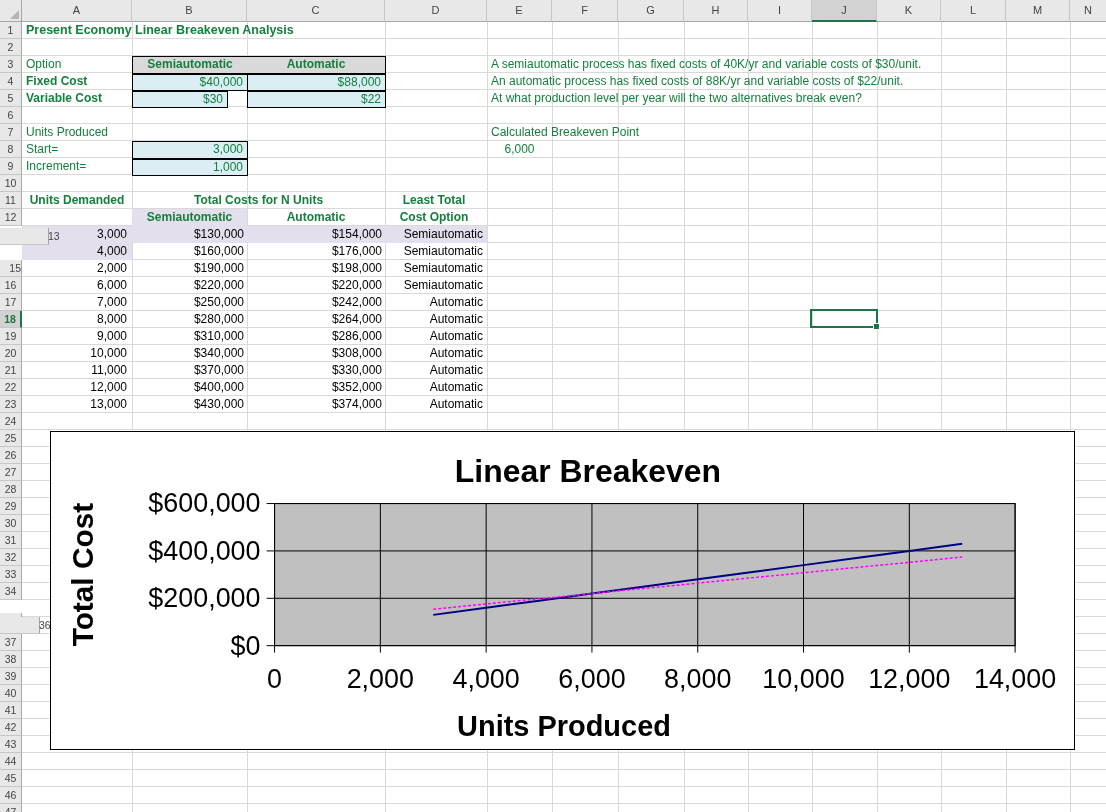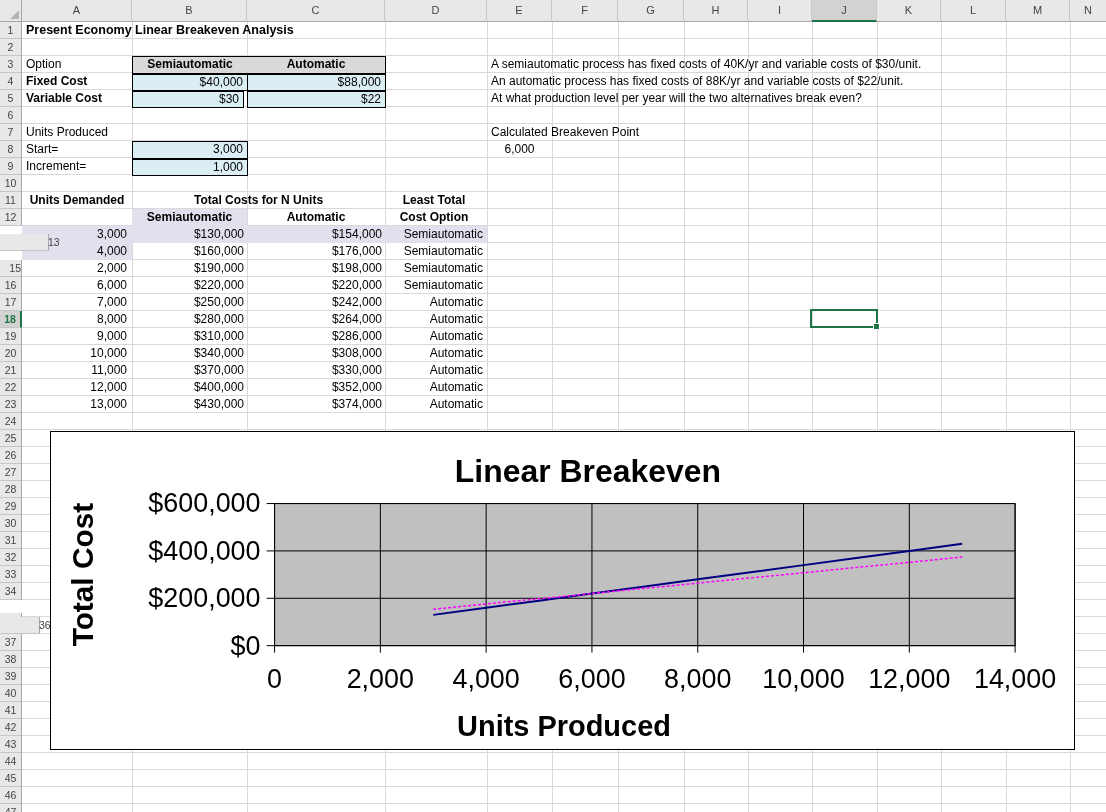--- a/index.html
+++ b/index.html
@@ -1,19 +1,19 @@
 <!DOCTYPE html>
 <html><head>
 <meta charset="utf-8">
 <style>
   html,body{margin:0;padding:0;background:#fff;}
   #app{position:relative;width:1106px;height:812px;background:#fff;overflow:hidden;
        font-family:"Liberation Sans",sans-serif;}
   
-  .cell{position:absolute;height:17px;line-height:17px;font-size:12px;color:#000000;white-space:nowrap;}
+  .cell{position:absolute;height:17px;line-height:17px;font-size:12px;color:#15803d;white-space:nowrap;}
   .b{font-weight:700;}
   .ctr{text-align:center;}
   .rt{text-align:center;}
   .grayh{background:#D9D9D9;border:1px solid #000;box-sizing:border-box;line-height:15px;}
   .nL{border-left:none;}
   .nT{border-top:none;}
   .blue{background:#DAEEF3;border:1px solid #000;box-sizing:border-box;line-height:15px;padding-right:4px;text-align:right;}
   .hl{background:#E4DFEC;}
   
   .trow{position:absolute;left:22px;width:465px;height:17px;display:flex;}
@@ -116,21 +116,21 @@
 
     <div class="cell" style="left:26px;top:56px">Option</div>
     <div class="cell b ctr grayh" style="left:132px;top:56px;width:116px;height:18px">Semiautomatic</div>
     <div class="cell b ctr grayh nL" style="left:247px;top:56px;width:139px;height:18px">Automatic</div>
 
     <div class="cell b" style="left:26px;top:73px">Fixed Cost</div>
     <div class="cell blue nT" style="left:132px;top:74px;width:116px">$40,000</div>
     <div class="cell blue nT nL" style="left:247px;top:74px;width:139px">$88,000</div>
 
     <div class="cell b" style="left:26px;top:90px">Variable Cost</div>
-    <div class="cell blue nT" style="left:132px;top:91px;width:112px">$30</div>
+    <div class="cell blue nT" style="left:132px;top:91px;width:96px">$30</div>
     <div class="cell blue nT nL" style="left:247px;top:91px;width:139px">$22</div>
 
     <div class="cell" style="left:491px;top:56px">A semiautomatic process has fixed costs of 40K/yr and variable costs of $30/unit.</div>
     <div class="cell" style="left:491px;top:73px">An automatic process has fixed costs of 88K/yr and variable costs of $22/unit.</div>
     <div class="cell" style="left:491px;top:90px">At what production level per year will the two alternatives break even?</div>
 
     <div class="cell" style="left:26px;top:124px">Units Produced</div>
     <div class="cell" style="left:491px;top:124px">Calculated Breakeven Point</div>
 
     <div class="cell" style="left:26px;top:141px">Start=</div>
@@ -290,21 +290,21 @@
       <div class="row-h" style="top: 56px;">3</div>
       <div class="row-h" style="top: 73px;">4</div>
       <div class="row-h" style="top: 90px;">5</div>
       <div class="row-h" style="top: 107px;">6</div>
       <div class="row-h" style="top: 124px;">7</div>
       <div class="row-h" style="top: 141px;">8</div>
       <div class="row-h" style="top: 158px;">9</div>
       <div class="row-h" style="top: 175px;">10</div>
       <div class="row-h" style="top: 192px;">11</div>
       <div class="row-h" style="top: 209px;">12</div>
-      <div class="row-h" style="top: 234px; padding-left: 48px;">13</div>
+      <div class="row-h" style="top: 228px; padding-left: 48px;">13</div>
       <div class="row-h" style="top: 252px; margin-top: 16px;">14</div>
       <div class="row-h" style="top: 260px; text-align: right;">15</div>
       <div class="row-h" style="top: 277px;">16</div>
       <div class="row-h" style="top: 294px;">17</div>
       <div class="row-h sel" style="top: 311px;">18</div>
       <div class="row-h" style="top: 328px;">19</div>
       <div class="row-h" style="top: 345px;">20</div>
       <div class="row-h" style="top: 362px;">21</div>
       <div class="row-h" style="top: 379px;">22</div>
       <div class="row-h" style="top: 396px;">23</div>

